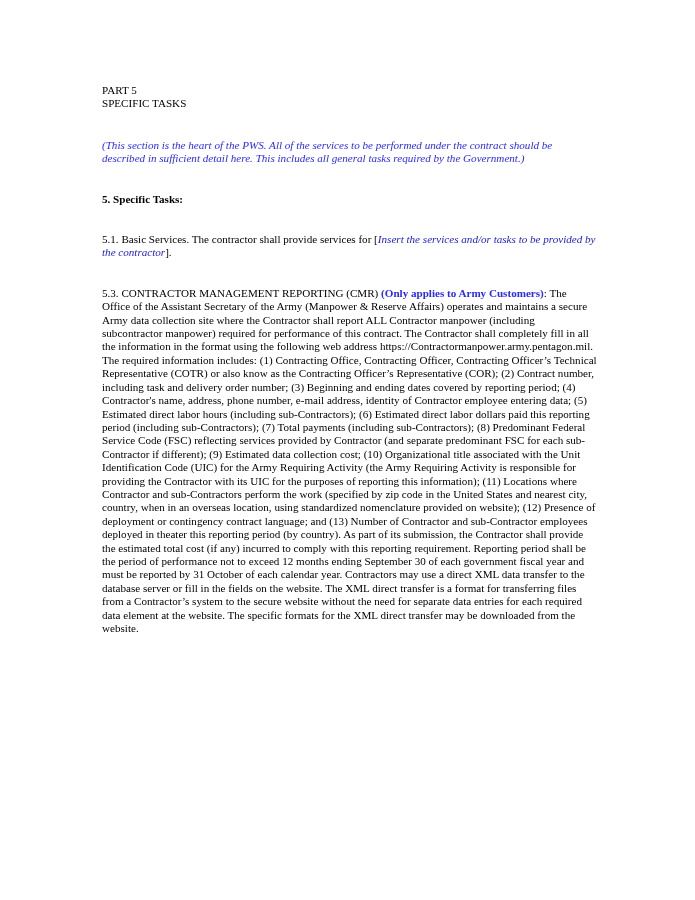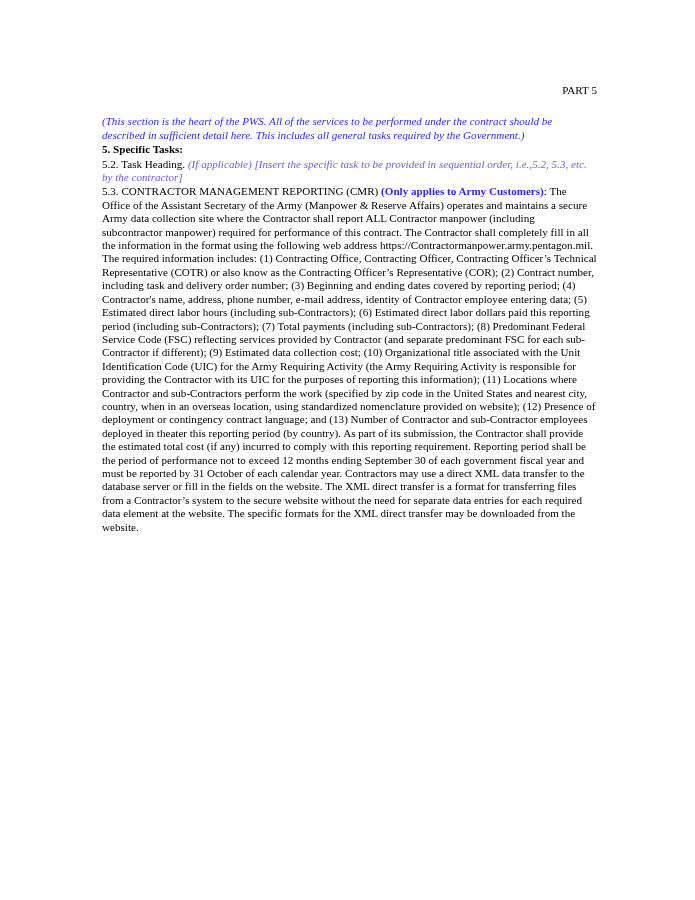--- a/index.html
+++ b/index.html
@@ -1,39 +1,40 @@
 <!DOCTYPE html>
 <html><head>
 <meta charset="utf-8">
 <style>
   html, body { margin: 0; padding: 0; background: #ffffff; }
   body { width: 695px; height: 900px; position: relative; overflow: hidden;
          font-family: "Liberation Serif", "DejaVu Serif", serif; color: #000; }
   .page { position: absolute; left: 102px; top: 84px; width: 495px; font-size: 11.1px; line-height: 13.4px; }
-  .center { text-align: right; }
+  .center { text-align: left; }
   .blue { color: #2a2aff; font-style: italic; }
   .blue-dark { color: #1a1ad8; font-style: italic; font-weight: normal; }
   .purple { color: #6a5cf0; font-style: italic; }
   .blue-up { color: #2a2aff; font-weight: bold; }
   p { margin: 0; }
-  .gap { margin-top: 1px; }
+  .gap { margin-top: 27px; }
   .u { }
   .b { font-weight: bold; }
 </style>
 </head>
 <body>
 
 <div class="page">
   <p class="center">PART 5</p>
+  <p class="center">SPECIFIC TASKS</p>
 
-  <p class="blue gap" style="margin-top:18px">(This section is the heart of the PWS.  All of the services to be performed under the contract should be described in sufficient detail here.  This includes all general tasks required by the Government.)</p>
+  <p class="blue gap" style="margin-top:28px">(This section is the heart of the PWS.  All of the services to be performed under the contract should be described in sufficient detail here.  This includes all general tasks required by the Government.)</p>
 
   <p class="b gap">5.  Specific Tasks:</p>
 
+  <p class="gap">
+    <span>5.1.  Basic Services.  The contractor shall provide services for [</span><span class="blue-dark">Insert the services and/or tasks to be provided by the contractor</span><span>].</span>
+  </p>
 
-  <p class="gap">
-    <span>5.2.  Task Heading.  </span><span class="purple">(If applicable) [Insert the specific task to be provided in sequential order, i.e.,5.2, 5.3, etc. by the contractor]</span>
-  </p>
 
   <p class="gap">
     <span>5.3.  </span><span class="u">CONTRACTOR MANAGEMENT REPORTING (CMR) </span><span class="blue-up">(Only applies to Army Customers)</span><span>: </span><span>The Office of the Assistant Secretary of the Army (Manpower &amp; Reserve Affairs) operates and maintains a secure Army data collection site where the Contractor shall report ALL Contractor manpower (including subcontractor manpower) required for performance of this contract.   The Contractor shall completely fill in all the information in the format using the following web address </span><span class="u">https://Contractormanpower.army.pentagon.mil</span><span>.  The required information includes:  (1) Contracting Office, Contracting Officer, Contracting Officer’s Technical Representative (COTR) or also know as the Contracting Officer’s Representative (COR); (2)  Contract number, including task and delivery order number; (3)  Beginning and ending dates covered by reporting period; (4)  Contractor's name, address, phone number, e-mail address, identity of Contractor employee entering data; (5)  Estimated direct labor hours (including sub-Contractors); (6)  Estimated direct labor dollars paid this reporting period (including sub-Contractors); (7)  Total payments (including sub-Contractors); (8)  Predominant Federal Service Code (FSC) reflecting services provided by Contractor (and separate predominant FSC for each sub-Contractor if different); (9)  Estimated data collection cost; (10)  Organizational title associated with the Unit Identification Code (UIC) for the Army Requiring Activity (the Army Requiring Activity is responsible for providing the Contractor with its UIC for the purposes of reporting this information); (11)  Locations where Contractor and sub-Contractors perform the work (specified by zip code in the United States and nearest city, country, when in an overseas location, using standardized nomenclature provided on website); (12)  Presence of deployment or contingency contract language; and (13)  Number of Contractor and sub-Contractor employees deployed in theater this reporting period (by country).  As part of its submission, the Contractor shall provide the estimated total cost (if any) incurred to comply with this reporting requirement.  Reporting period shall be the period of performance not to exceed 12 months ending September 30 of each government fiscal year and must be reported by 31 October of each calendar year.  Contractors may use a direct XML data transfer to the database server or fill in the fields on the website.  The XML direct transfer is a format for transferring files from a Contractor’s system to the secure website without the need for separate data entries for each required data element at the website.  The specific formats for the XML direct transfer may be downloaded from the website.</span>
   </p>
 </div>
 
 </body></html>

